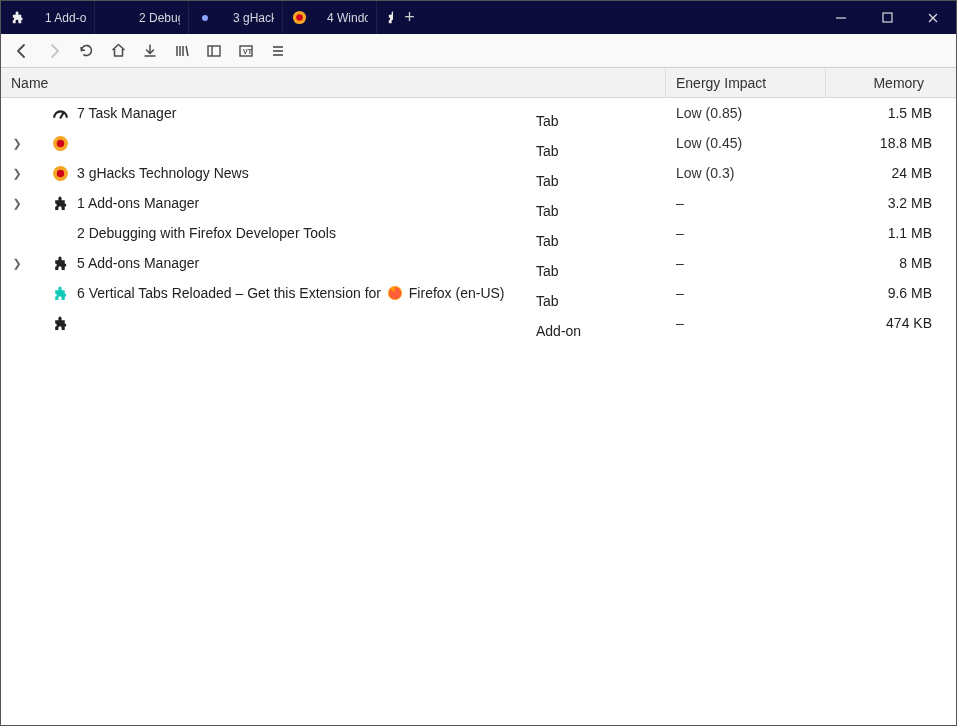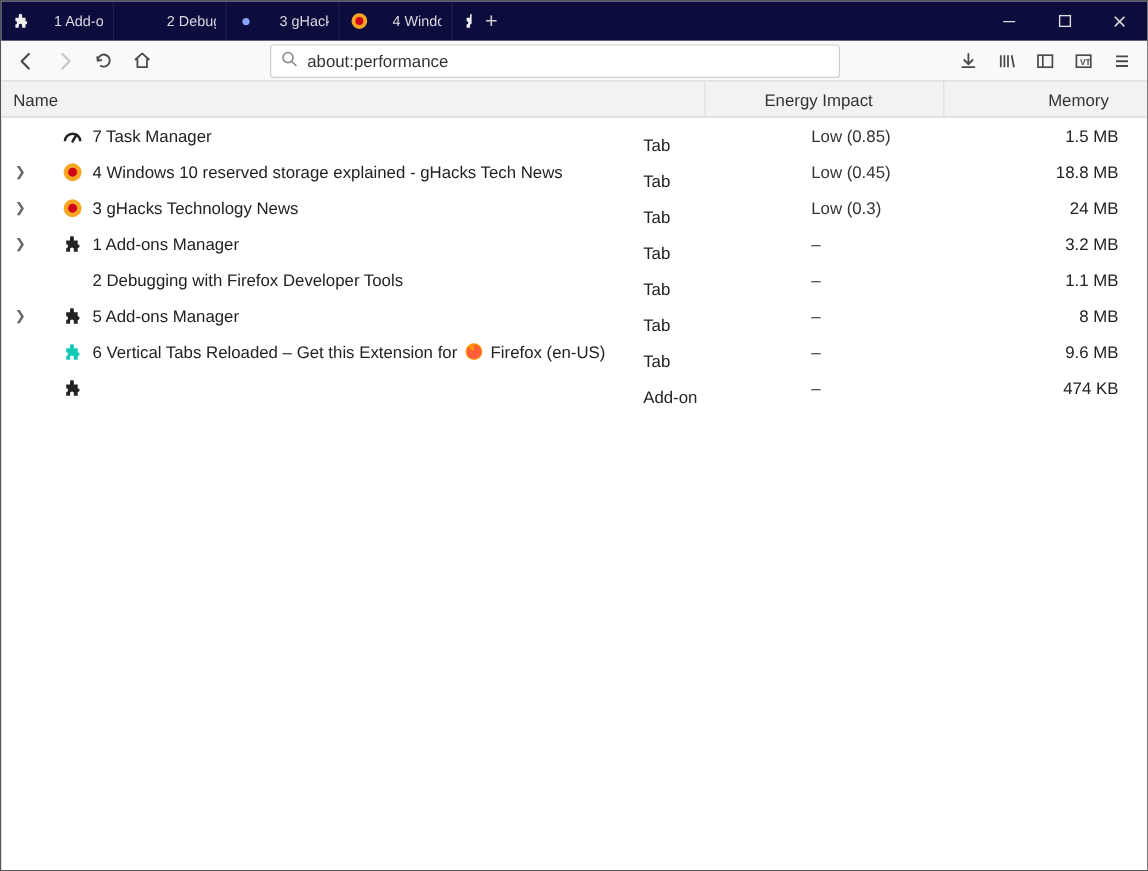--- a/index.html
+++ b/index.html
@@ -80,21 +80,20 @@
   }
   .right-icons { display:flex; gap:2px; }
   .headers {
     display:flex;
     height: 30px;
     background: #f2f2f2;
     border-bottom: 1px solid #d7d7d7;
     font-size: 14px;
     color:#333;
     align-items:center;
-    gap:39px;
   }
   .col-name { flex:1; padding-left:10px; border-right:1px solid #ddd; height:100%; display:flex; align-items:center;}
   .col-type { width:140px; padding-left:10px; border-right:1px solid #ddd; height:100%; display:flex; align-items:center;}
   .col-energy { width:160px; padding-left:10px; border-right:1px solid #ddd; height:100%; display:flex; align-items:center;}
   .col-memory { width:130px; padding-right:32px; height:100%; display:flex; align-items:center; justify-content:flex-end;}
   .rows { }
   .row {
     display:flex;
     height: 30px;
     align-items:center;
@@ -190,29 +189,20 @@
     <svg width="17" height="17" viewBox="0 0 17 17">
         <path d="M3.5 8.5 A5 5 0 1 1 5.5 12.5" fill="none" stroke="#4a4a4a" stroke-width="1.6"></path>
         <path d="M3 5 L3.5 8.5 L7 8" fill="none" stroke="#4a4a4a" stroke-width="1.6"></path>
       </svg>
   </div>
   <div class="tbtn">
     <svg width="17" height="17" viewBox="0 0 17 17">
         <path d="M2.5 8 L8.5 2.5 L14.5 8 M4.5 7 V14 H12.5 V7" fill="none" stroke="#4a4a4a" stroke-width="1.5" stroke-linejoin="round"></path>
       </svg>
   </div>
-  <div class="urlbar">
-    <span>
-      <svg width="14" height="14" viewBox="0 0 14 14">
-          <circle cx="6" cy="6" r="4.2" fill="none" stroke="#888" stroke-width="1.3"></circle>
-          <line x1="9.2" y1="9.2" x2="13" y2="13" stroke="#888" stroke-width="1.3"></line>
-        </svg>
-    </span>
-    <input type="text" value="about:performance" style="">
-  </div>
   <div class="right-icons">
     <div class="tbtn">
       <svg width="16" height="16" viewBox="0 0 16 16">
           <path d="M8 2 V10 M4.5 7 L8 10.5 L11.5 7 M3 13 H13" fill="none" stroke="#4a4a4a" stroke-width="1.5" stroke-linecap="round"></path>
         </svg>
     </div>
     <div class="tbtn">
       <svg width="16" height="16" viewBox="0 0 16 16">
           <path d="M3 3 V13 M6 3 V13 M9 3 V13 M12 3 L14 13" fill="none" stroke="#4a4a4a" stroke-width="1.5"></path>
         </svg>
@@ -265,21 +255,20 @@
     <div class="row">
       <div class="c-name">
         <span class="twisty" style="transform: none;">❯</span>
         <span class="indent"></span>
         <span class="rowicon">
           <svg width="17" height="17" viewBox="0 0 16 16">
             <circle cx="8" cy="8" r="7" fill="#f5a623"></circle>
             <circle cx="8" cy="8" r="3.5" fill="#d0021b"></circle>
           </svg>
         </span>
-        <span>4 Windows 10 reserved storage explained - gHacks Tech News</span>
       </div>
       <div class="c-type">Tab</div>
       <div class="c-energy">Low (0.45)</div>
       <div class="c-memory">18.8 MB</div>
     </div>
     <div class="row">
       <div class="c-name">
         <span class="twisty" style="transform: none;">❯</span>
         <span class="indent"></span>
         <span class="rowicon">

